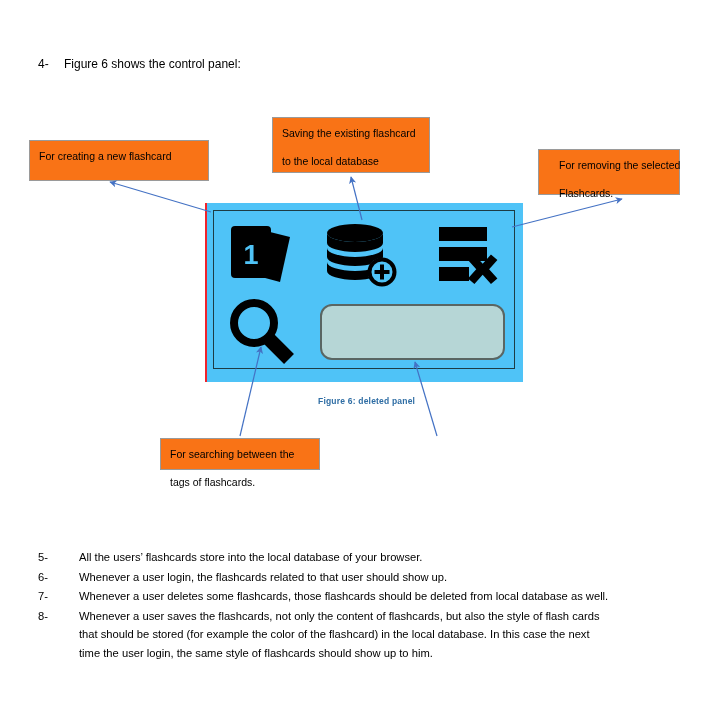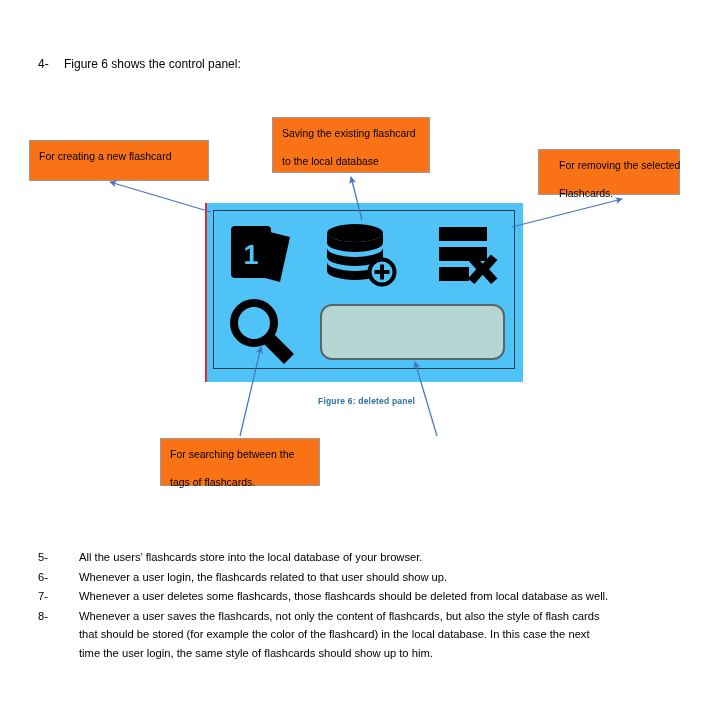--- a/index.html
+++ b/index.html
@@ -33,21 +33,21 @@
     padding:6px 9px;
     display:flex;
     flex-direction:column;
     gap:9px;
   }
   .callout .ln{display:block;white-space:nowrap;}
 
   #co-new   {left:29px; top:140px; width:180px;height:41px;}
   #co-save  {left:272px;top:117px; width:158px;height:56px;}
   #co-remove{left:538px;top:149px; width:142px;height:46px;padding-left:20px;}
-  #co-search{left:160px;top:438px; width:160px;height:48px;}
+  #co-search{left:160px;top:438px; width:160px;height:32px;}
   #co-text  {left:368px;top:438px; width:160px;height:48px;}
 
   
   .panel-wrap{
     position:absolute;left:205px;top:203px;width:318px;height:179px;
   }
   .panel-bg{
     position:absolute;left:0;top:0;width:100%;height:100%;
     background:#4FC3F7;
   }

